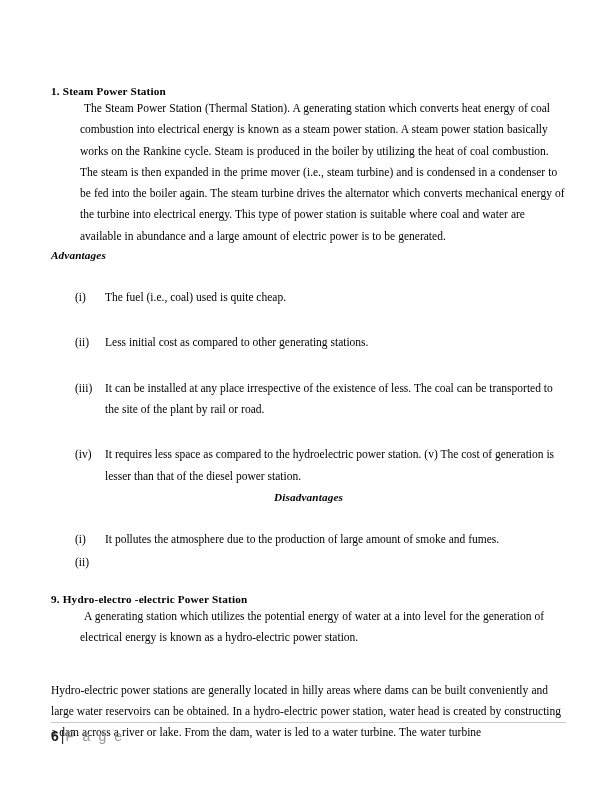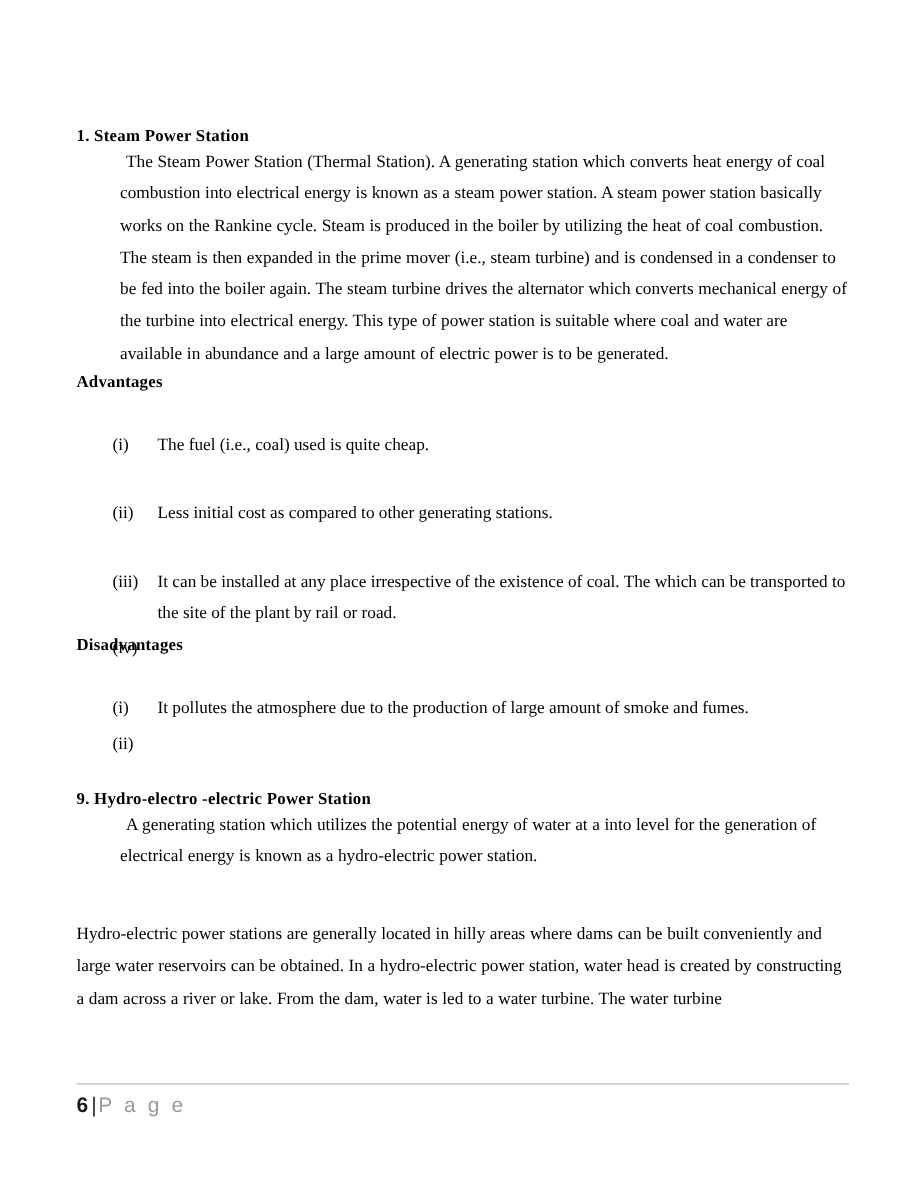--- a/index.html
+++ b/index.html
@@ -51,23 +51,24 @@
     word-spacing: 0.2px;
   }
   p.indent-first { text-indent: 4px; margin-left: 29px; }
 
   h3.sub-heading {
     font-size: 11.2px;
     font-weight: bold;
     margin: 0;
     line-height: 16px;
     letter-spacing: 0.15px;
+    font-style: italic;
   }
   .adv-heading { margin-left: 5px; margin-top: 14px; margin-bottom: 11px; }
-  .dis-heading { margin-left: 0px; margin-top: 16px; margin-bottom: 11px; }
+  .dis-heading { margin-left: 0px; margin-top: 16px; margin-bottom: 11px; text-align: center; }
 
   ul.roman-list {
     list-style: none;
     margin: 0;
     padding: 0;
   }
   ul.roman-list > li {
     position: relative;
     padding-left: 54px;
     font-size: 11.5px;
@@ -137,24 +138,25 @@
       <li>
         <span class="marker">(i)</span>
         <span class="item-text">The fuel (i.e., coal) used is quite cheap.</span>
       </li>
       <li>
         <span class="marker">(ii)</span>
         <span class="item-text">Less initial cost as compared to other generating stations.</span>
       </li>
       <li>
         <span class="marker">(iii)</span>
-        <span class="item-text">It can be installed at any place irrespective of the existence of coal. The which can be transported to the site of the plant by rail or road.</span>
+        <span class="item-text">It can be installed at any place irrespective of the existence of less. The coal can be transported to the site of the plant by rail or road.</span>
       </li>
       <li>
         <span class="marker">(iv)</span>
+        <span class="item-text">It requires less space as compared to the hydroelectric power station. (v) The cost of generation is lesser than that of the diesel power station.</span>
       </li>
     </ul>
 
     <h3 class="sub-heading dis-heading">Disadvantages</h3>
 
     <ul class="roman-list">
       <li>
         <span class="marker">(i)</span>
         <span class="item-text">It pollutes the atmosphere due to the production of large amount of smoke and fumes.</span>
       </li>

